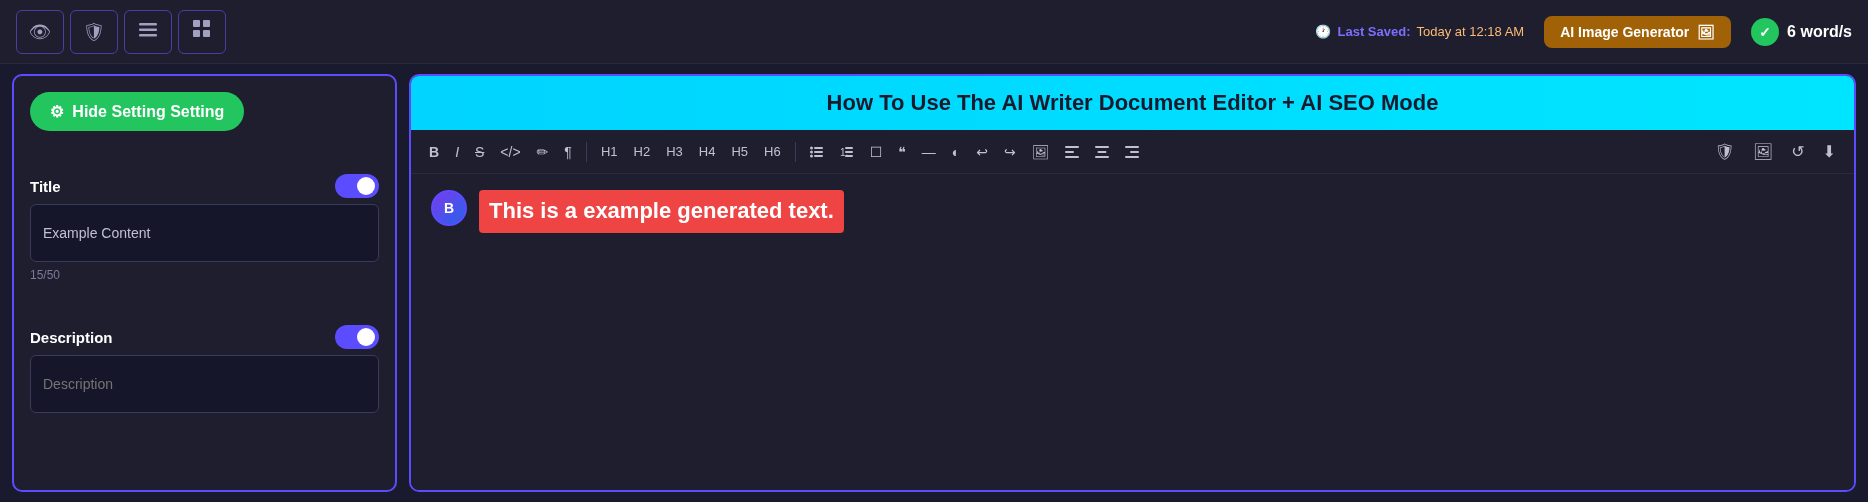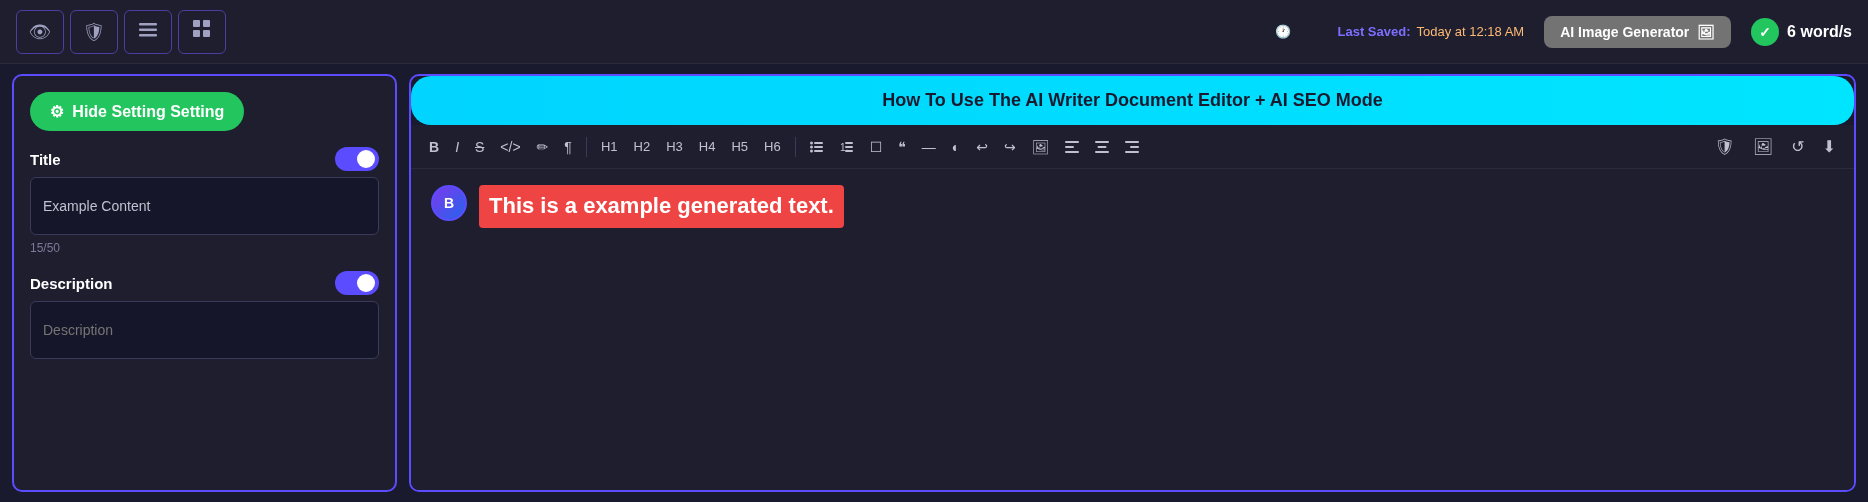--- a/index.html
+++ b/index.html
@@ -46,25 +46,25 @@
       gap: 20px;
     }
     .last-saved {
       font-size: 13px;
       color: #a0a0c0;
       display: flex;
       align-items: center;
       gap: 6px;
     }
     .last-saved .clock-icon { color: #a0a0c0; }
-    .last-saved .label { color: #7c6fff; font-weight: 600; margin-left: 40px; }
+    .last-saved .label { color: #7c6fff; font-weight: 600; }
     .last-saved .value { color: #fdba74; }
 
     .ai-image-btn {
-      background: #737373;
+      background: #a16207;
       border: none;
       border-radius: 8px;
       color: #fff;
       padding: 8px 16px;
       font-size: 14px;
       font-weight: 600;
       cursor: pointer;
       display: flex;
       align-items: center;
       gap: 8px;
@@ -123,20 +123,21 @@
       display: flex;
       align-items: center;
       gap: 8px;
       width: fit-content;
     }
 
     .field-row {
       display: flex;
       flex-direction: column;
       gap: 6px;
+      margin-top: 27px;
     }
     .field-label-row {
       display: flex;
       align-items: center;
       justify-content: space-between;
     }
     .field-label {
       font-size: 15px;
       font-weight: 700;
       color: #fff;
@@ -182,25 +183,24 @@
       flex-direction: column;
       gap: 0;
       border: 2px solid #5b4cff;
       border-radius: 10px;
       overflow: hidden;
     }
 
     .doc-title-bar {
       background: linear-gradient(90deg, #00d4ff, #00e5ff);
       padding: 14px 20px;
-      font-size: 18px;
+      font-size: 22px;
       font-weight: 700;
       color: #1a1a2e;
       text-align: center;
-      border-radius: 20px;
     }
 
     .editor-area {
       background: #1e1e2f;
       flex: 1;
       display: flex;
       flex-direction: column;
     }
 
     .editor-toolbar {

